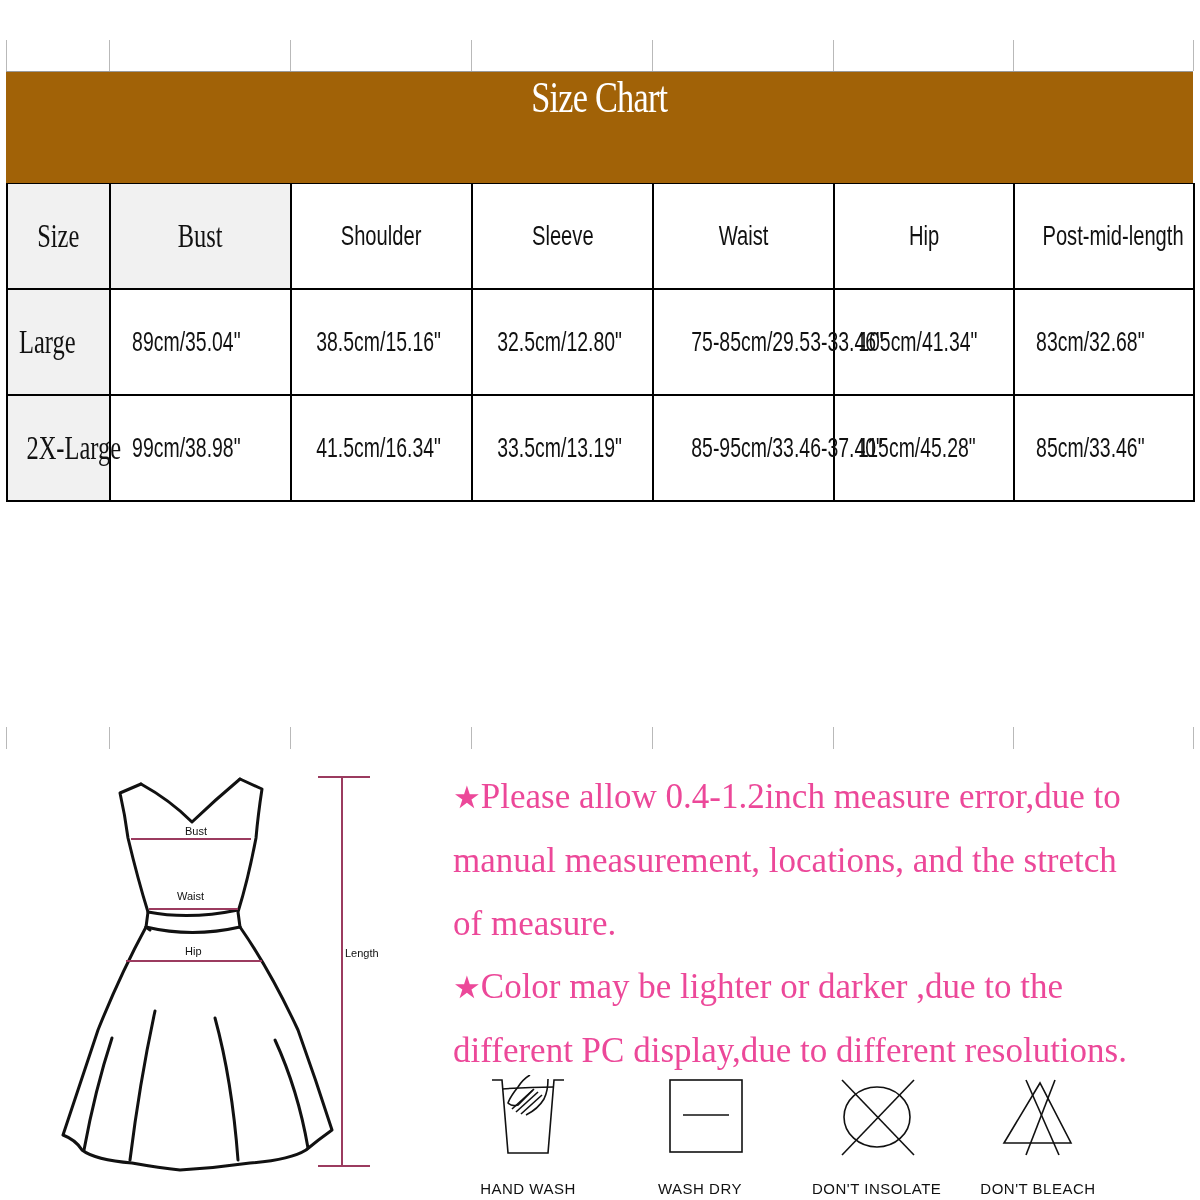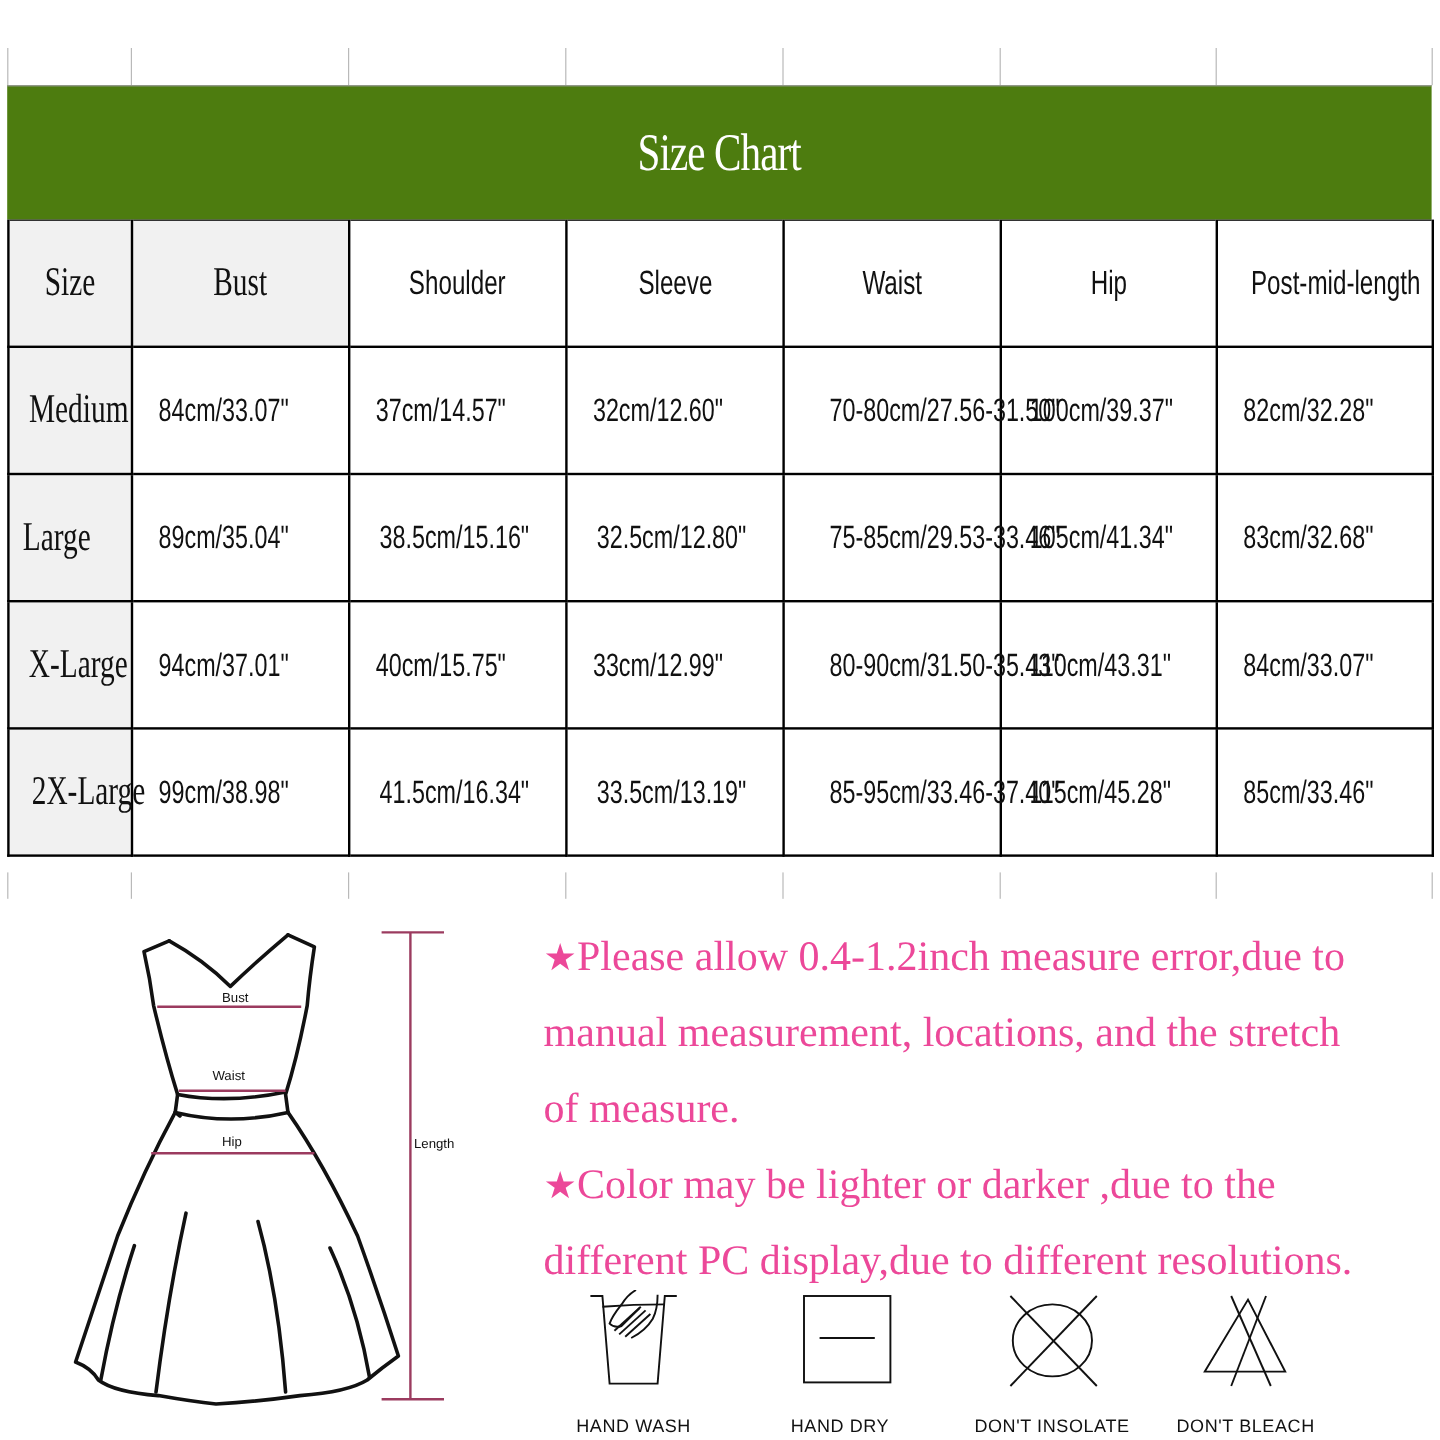--- a/index.html
+++ b/index.html
@@ -2,21 +2,21 @@
 <html><head>
   <meta charset="utf-8">
   <style>
     html, body { margin: 0; padding: 0; background: #ffffff; }
     body { width: 1200px; height: 1200px; position: relative; overflow: hidden; font-family: "Liberation Sans", sans-serif; }
 
     
     .tick { position: absolute; width: 1px; background: #b9b9b9; }
 
     .chart { position: absolute; left: 6px; top: 71px; width: 1187px; }
-    .title-bar { height: 111px; background: #4d7c0f; border-top: 1px solid #999; display: flex; align-items: center; justify-content: center; }
+    .title-bar { height: 111px; background: #a16207; border-top: 1px solid #999; display: flex; justify-content: center; }
     .title-bar span { color: #ffffff; font-family: "Liberation Serif", serif; font-size: 44px; transform: scaleX(0.78); display: inline-block; letter-spacing: -1px; }
 
     table.size-table { border-collapse: collapse; width: 1187px; table-layout: fixed; }
     table.size-table td, table.size-table th { border: 2px solid #000; height: 104px; vertical-align: middle; padding: 0; font-weight: normal; }
     table.size-table th { border-top: 1px solid #000; }
     .shade { background: #f1f1f1; }
     .cond { display: inline-block; transform: scaleX(0.72); font-family: "Liberation Sans", sans-serif; font-size: 27px; white-space: nowrap; color: #111; }
     .serif-label { display: inline-block; transform: scaleX(0.72); font-family: "Liberation Serif", serif; font-size: 34px; white-space: nowrap; color: #111; }
     .hdr-sans { display: inline-block; transform: scaleX(0.72); font-family: "Liberation Sans", sans-serif; font-size: 28px; white-space: nowrap; color: #111; }
 
@@ -71,45 +71,27 @@
         <tr>
       <th class="shade"><span class="serif-label">Size</span></th>
       <th class="shade"><span class="serif-label">Bust</span></th>
       <th><span class="hdr-sans">Shoulder</span></th>
       <th><span class="hdr-sans">Sleeve</span></th>
       <th><span class="hdr-sans">Waist</span></th>
       <th><span class="hdr-sans">Hip</span></th>
       <th><span class="hdr-sans">Post-mid-length</span></th>
     </tr>
     <tr>
-      <td class="shade"><span class="serif-label">Medium</span></td>
-      <td><span class="cond">84cm/33.07"</span></td>
-      <td><span class="cond">37cm/14.57"</span></td>
-      <td><span class="cond">32cm/12.60"</span></td>
-      <td><span class="cond">70-80cm/27.56-31.50"</span></td>
-      <td><span class="cond">100cm/39.37"</span></td>
-      <td><span class="cond">82cm/32.28"</span></td>
-    </tr>
-    <tr>
       <td class="shade"><span class="serif-label">Large</span></td>
       <td><span class="cond">89cm/35.04"</span></td>
       <td><span class="cond">38.5cm/15.16"</span></td>
       <td><span class="cond">32.5cm/12.80"</span></td>
       <td><span class="cond">75-85cm/29.53-33.46"</span></td>
       <td><span class="cond">105cm/41.34"</span></td>
       <td><span class="cond">83cm/32.68"</span></td>
-    </tr>
-    <tr>
-      <td class="shade"><span class="serif-label">X-Large</span></td>
-      <td><span class="cond">94cm/37.01"</span></td>
-      <td><span class="cond">40cm/15.75"</span></td>
-      <td><span class="cond">33cm/12.99"</span></td>
-      <td><span class="cond">80-90cm/31.50-35.43"</span></td>
-      <td><span class="cond">110cm/43.31"</span></td>
-      <td><span class="cond">84cm/33.07"</span></td>
     </tr>
     <tr>
       <td class="shade"><span class="serif-label">2X-Large</span></td>
       <td><span class="cond">99cm/38.98"</span></td>
       <td><span class="cond">41.5cm/16.34"</span></td>
       <td><span class="cond">33.5cm/13.19"</span></td>
       <td><span class="cond">85-95cm/33.46-37.40"</span></td>
       <td><span class="cond">115cm/45.28"</span></td>
       <td><span class="cond">85cm/33.46"</span></td>
     </tr>
@@ -175,21 +157,21 @@
   </svg>
   <span class="label">HAND WASH</span>
 </div>
 <div class="care" style="left:655px">
   <svg width="90" height="85" viewBox="0 0 90 85">
     <g fill="none" stroke="#111" stroke-width="1.6">
       <rect x="15" y="5" width="72" height="72"></rect>
       <line x1="28" y1="40" x2="74" y2="40"></line>
     </g>
   </svg>
-  <span class="label">HAND  DRY</span>
+  <span class="label">WASH  DRY</span>
 </div>
 <div class="care" style="left:812px">
   <svg width="110" height="85" viewBox="0 0 110 85">
     <g fill="none" stroke="#111" stroke-width="1.6">
       <ellipse cx="55" cy="42" rx="33" ry="30"></ellipse>
       <line x1="20" y1="5" x2="92" y2="80"></line>
       <line x1="92" y1="5" x2="20" y2="80"></line>
     </g>
   </svg>
   <span class="label">DON'T INSOLATE</span>

